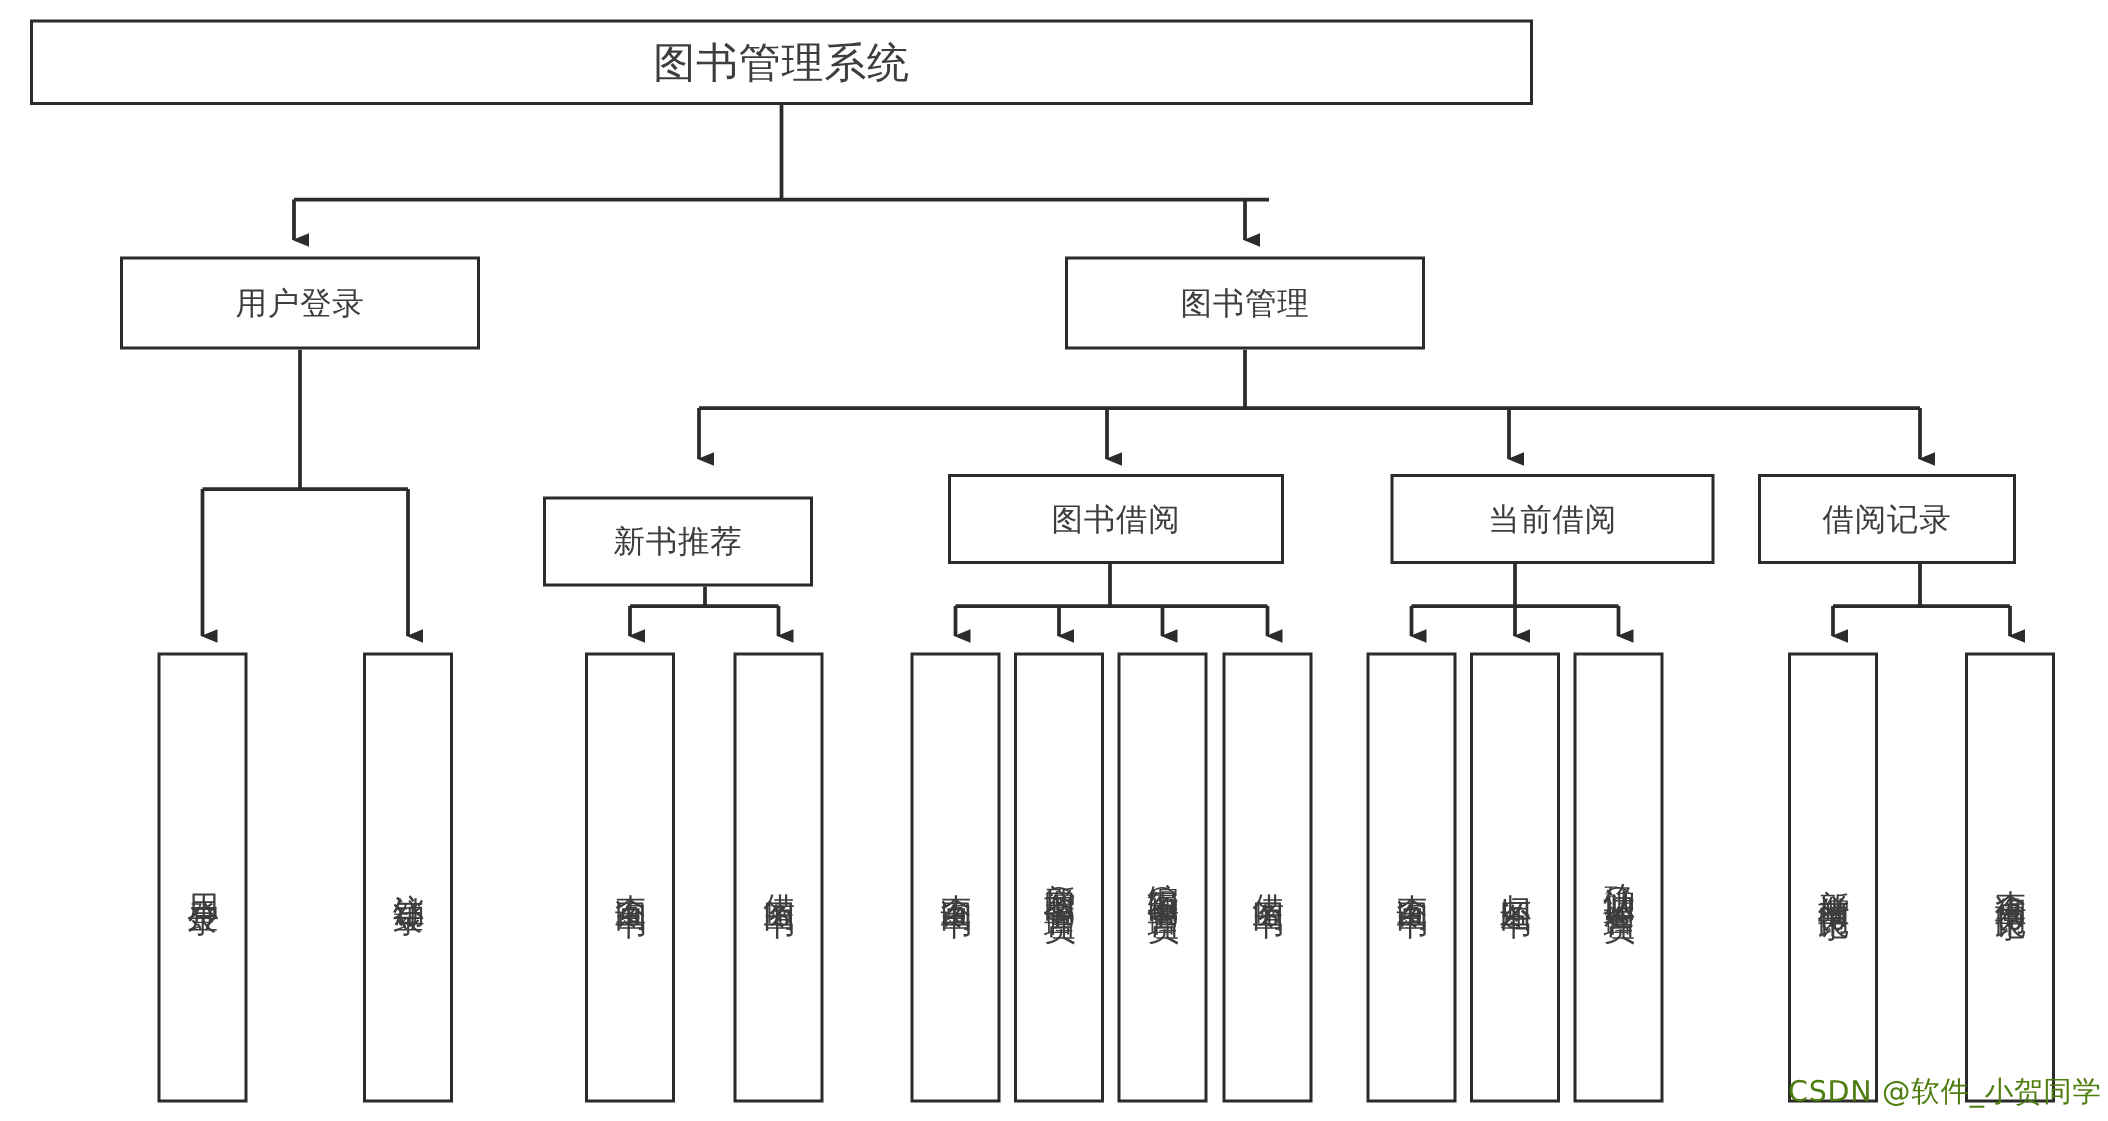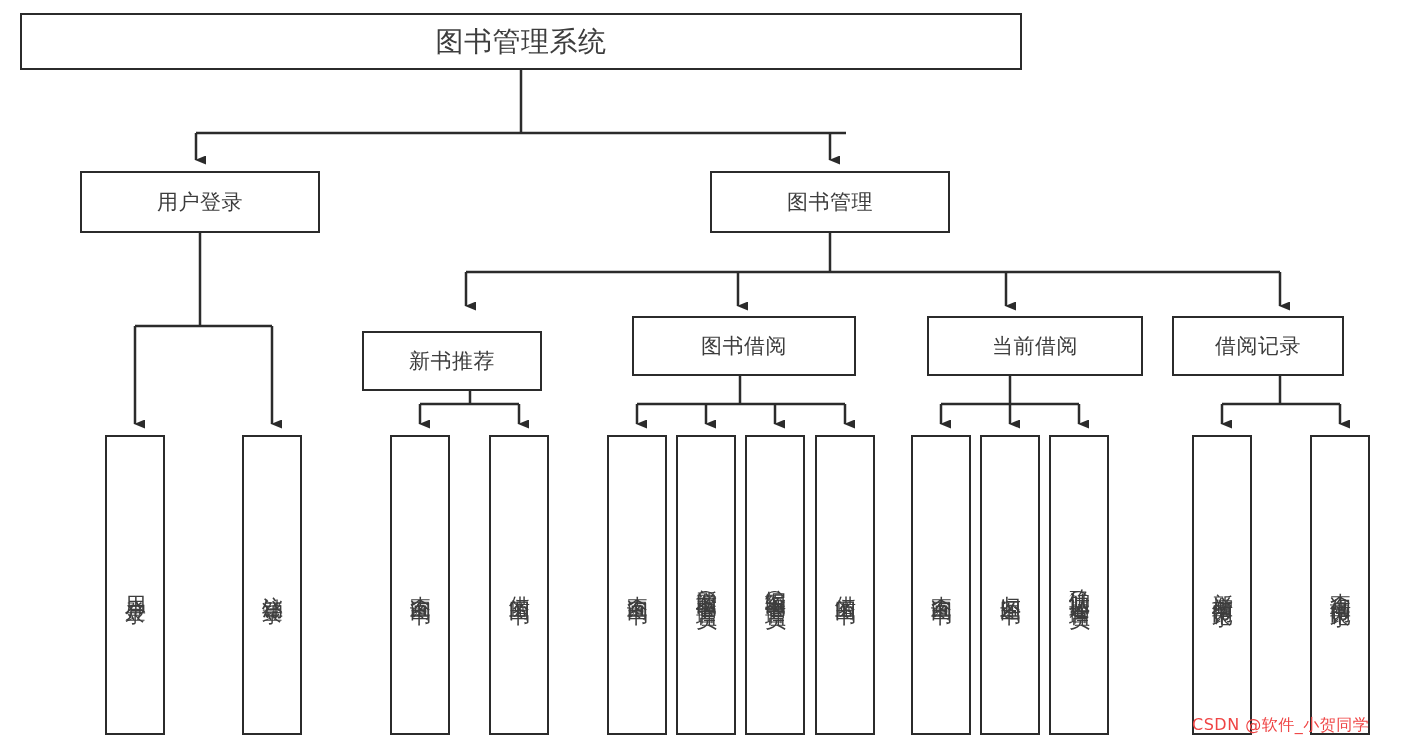--- a/index.html
+++ b/index.html
@@ -61,22 +61,22 @@
   .node.vert .node-label {
     writing-mode: vertical-rl;
     text-orientation: upright;
     font-size: 21px;
     letter-spacing: 3px;
     line-height: 1;
     white-space: nowrap;
   }
   .watermark {
     position: absolute;
-    font-size: 16px;
-    color: #ef4444;
+    font-size: 19px;
+    color: #4d7c0f;
     white-space: nowrap;
     z-index: 5;
     letter-spacing: 0.5px;
   }
 </style>
 </head>
 <body>
 
 <div id="diagram-root">
 

